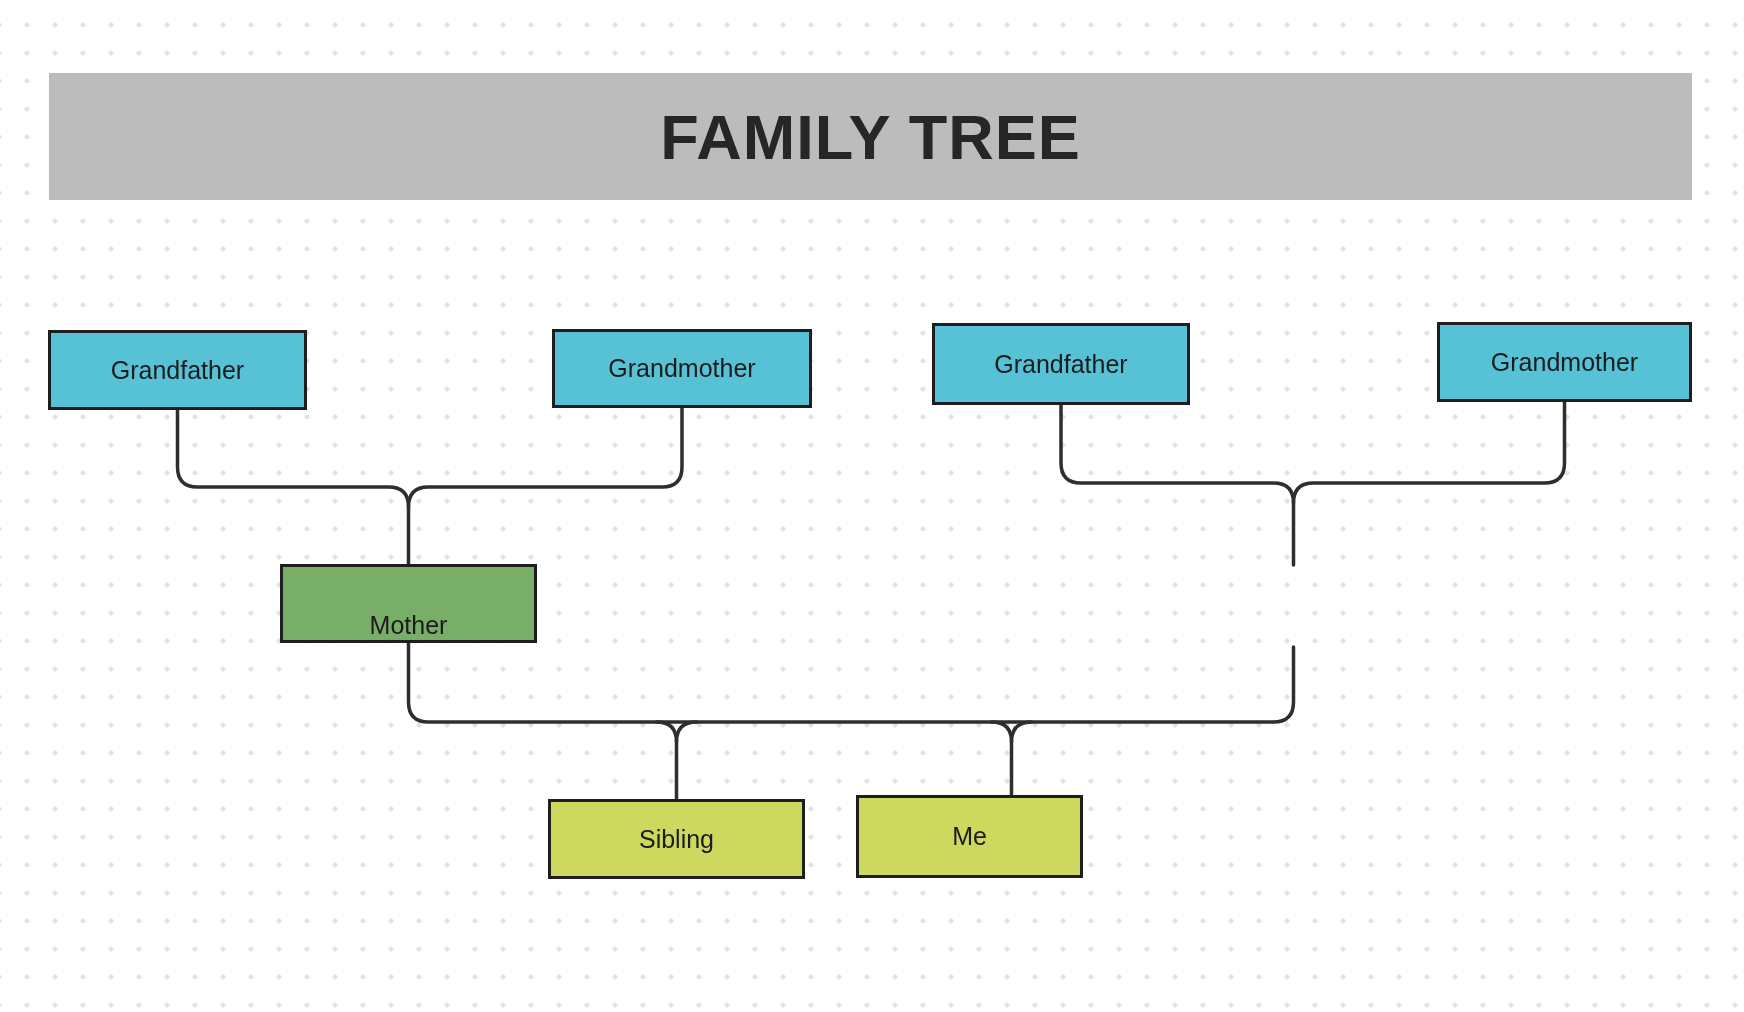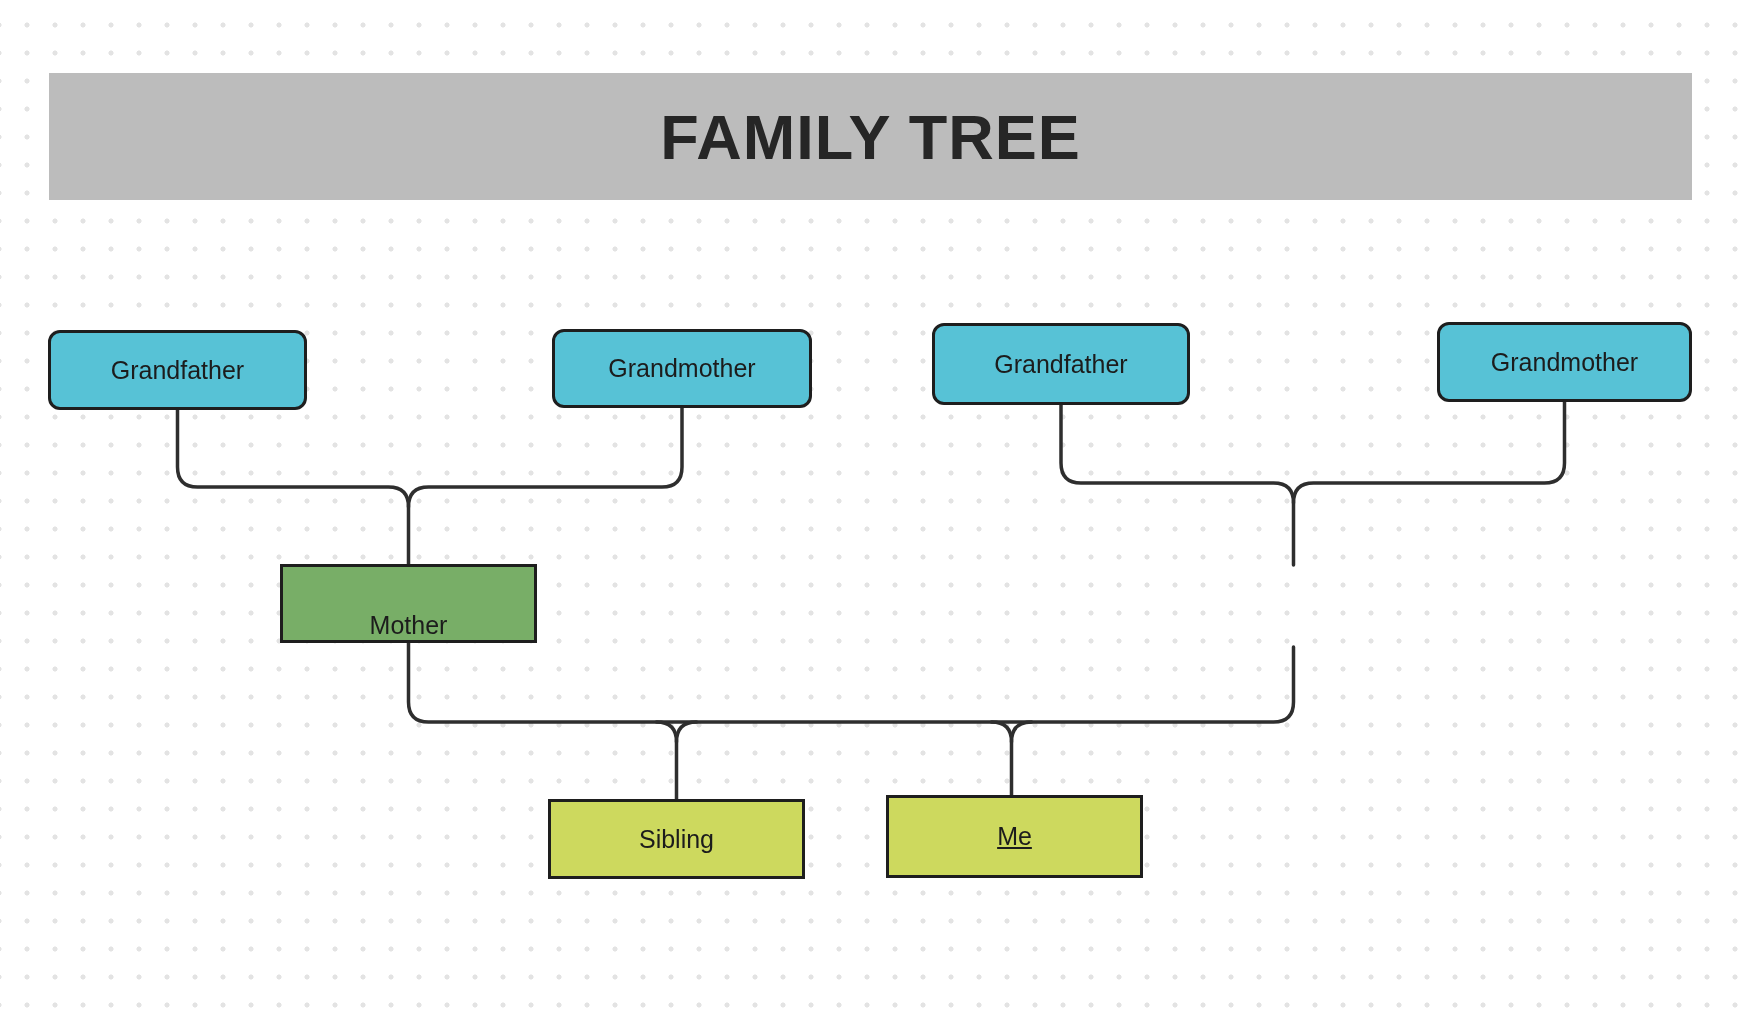--- a/index.html
+++ b/index.html
@@ -32,31 +32,31 @@
     letter-spacing:1px;font-family:"Liberation Sans",sans-serif;
   }
   svg.wires{position:absolute;left:0;top:0;width:1744px;height:1012px;}
   svg.wires path{fill:none;stroke:var(--line);stroke-width:3.5;stroke-linecap:round;stroke-linejoin:round;}
   .node{
     position:absolute;box-sizing:border-box;
     border:3px solid #1e1e1e;
     display:flex;align-items:center;justify-content:center;
     font-size:25px;color:var(--text);
   }
-  .blue{background:var(--node-blue);border-radius:12px;}
+  .blue{background:var(--node-blue);}
   .green{background:var(--node-green);align-items:flex-end;}
   .lime{background:var(--node-lime);}
   .n-gf-m{left:48px;top:330px;width:259px;height:80px;}
   .n-gm-m{left:552px;top:329px;width:260px;height:79px;}
   .n-gf-p{left:932px;top:323px;width:258px;height:82px;}
   .n-gm-p{left:1437px;top:322px;width:255px;height:80px;}
   .n-mother{left:280px;top:564px;width:257px;height:79px;}
   .n-father{left:1165px;top:565px;width:257px;height:82px;}
   .n-sibling{left:548px;top:799px;width:257px;height:80px;}
-  .n-me{left:886px;top:795px;width:257px;height:83px;text-decoration:underline;}
+  .n-me{left:856px;top:795px;width:227px;height:83px;}
 </style>
 </head>
 <body>
 
 <div class="canvas">
 
   <div class="banner">
     <h1>FAMILY TREE</h1>
   </div>
 

